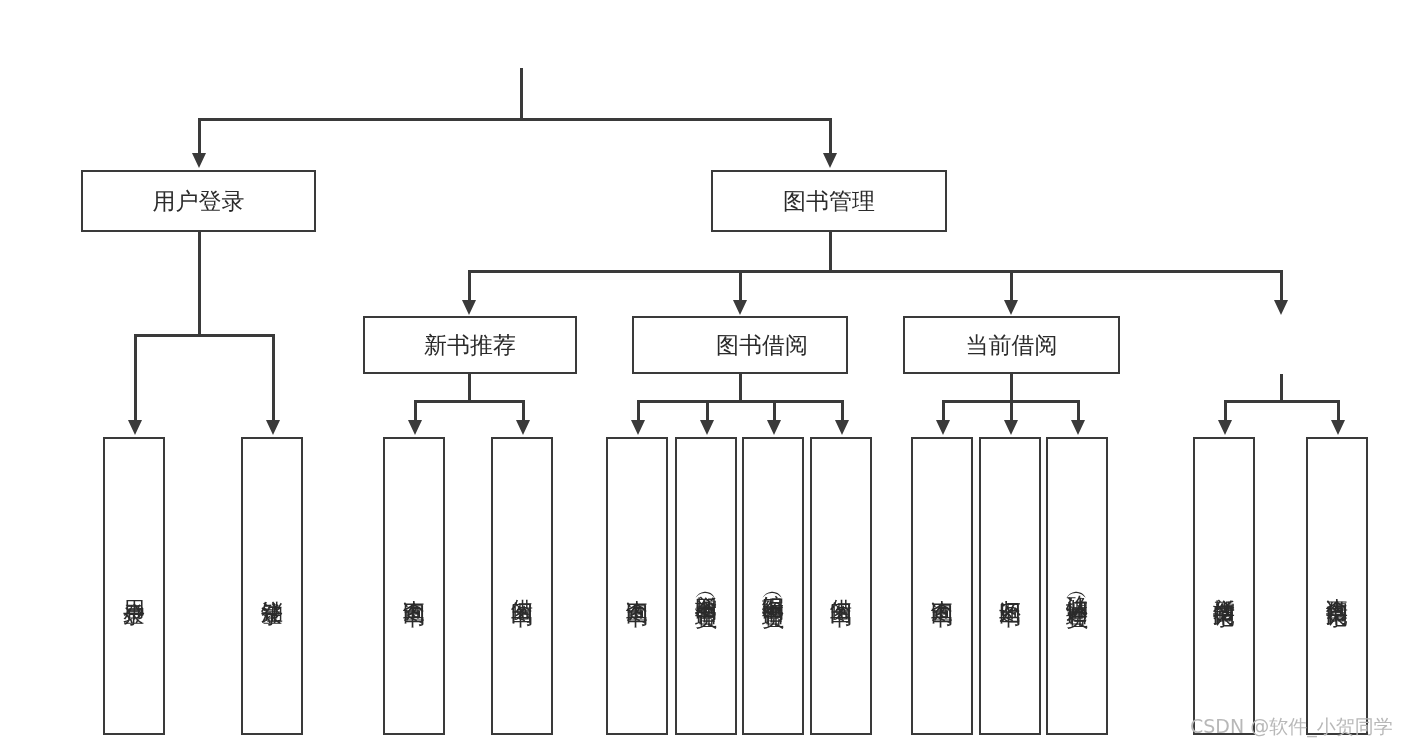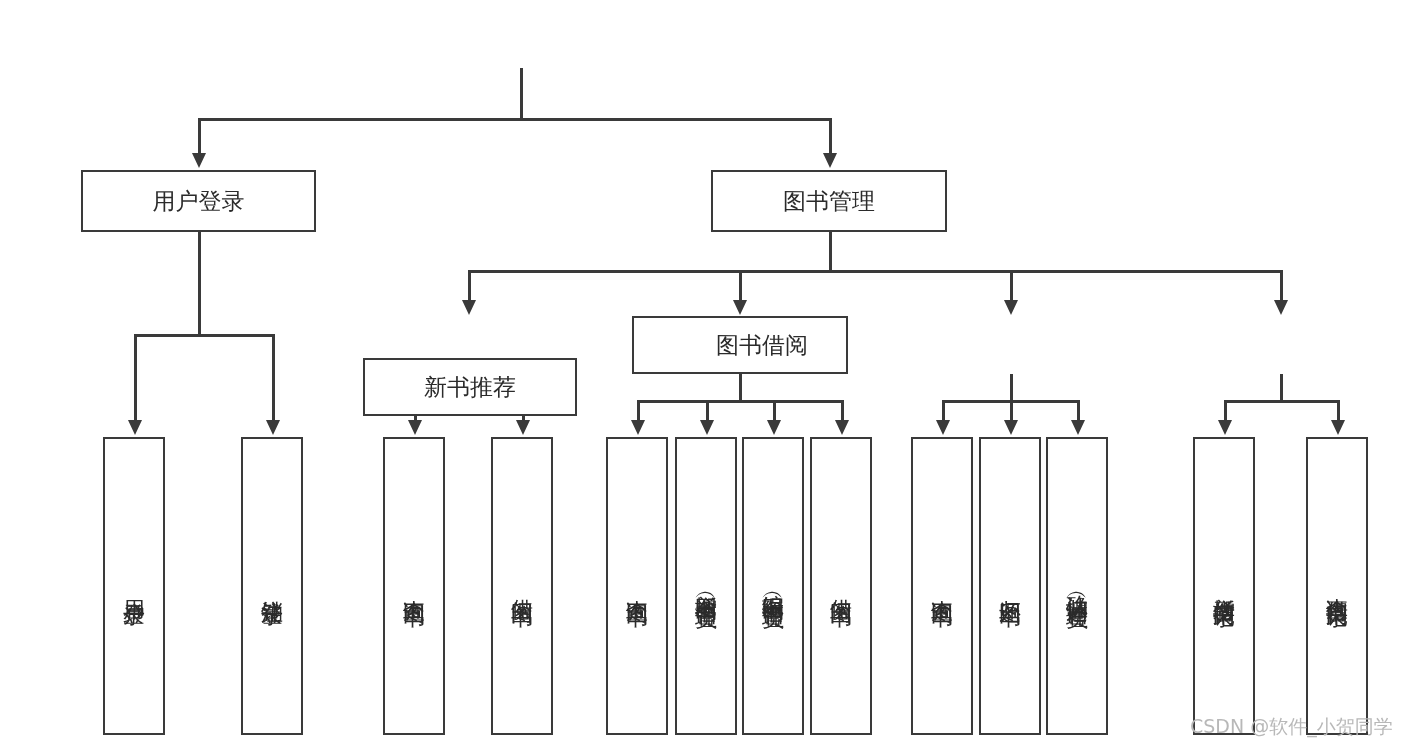--- a/index.html
+++ b/index.html
@@ -99,25 +99,28 @@
   <div class="ln h" style="left:468px;top:270px;width:812px;"></div>
   <div class="ln v" style="left:468px;top:270px;height:32px;"></div>
   <div class="arrow" style="left:462px;top:300px;"></div>
   <div class="ln v" style="left:739px;top:270px;height:32px;"></div>
   <div class="arrow" style="left:733px;top:300px;"></div>
   <div class="ln v" style="left:1010px;top:270px;height:32px;"></div>
   <div class="arrow" style="left:1004px;top:300px;"></div>
   <div class="ln v" style="left:1280px;top:270px;height:32px;"></div>
   <div class="arrow" style="left:1274px;top:300px;"></div>
 
-  <div class="node lvl3" style="left:363px;top:316px;width:214px;height:58px;margin-top:42px;">
+  <div class="node lvl3" style="left:363px;top:316px;width:214px;height:58px;">
     <span>新书推荐</span>
   </div>
   <div class="node lvl3" style="left:632px;top:316px;width:216px;height:58px;padding-left:44px;">
     <span>图书借阅</span>
+  </div>
+  <div class="node lvl3" style="left:903px;top:316px;width:217px;height:58px;">
+    <span>当前借阅</span>
   </div>
 
   <div class="ln v" style="left:468px;top:374px;height:26px;"></div>
   <div class="ln h" style="left:414px;top:400px;width:110px;"></div>
   <div class="ln v" style="left:414px;top:400px;height:22px;"></div>
   <div class="arrow" style="left:408px;top:420px;"></div>
   <div class="ln v" style="left:522px;top:400px;height:22px;"></div>
   <div class="arrow" style="left:516px;top:420px;"></div>
 
   <div class="ln v" style="left:739px;top:374px;height:26px;"></div>

